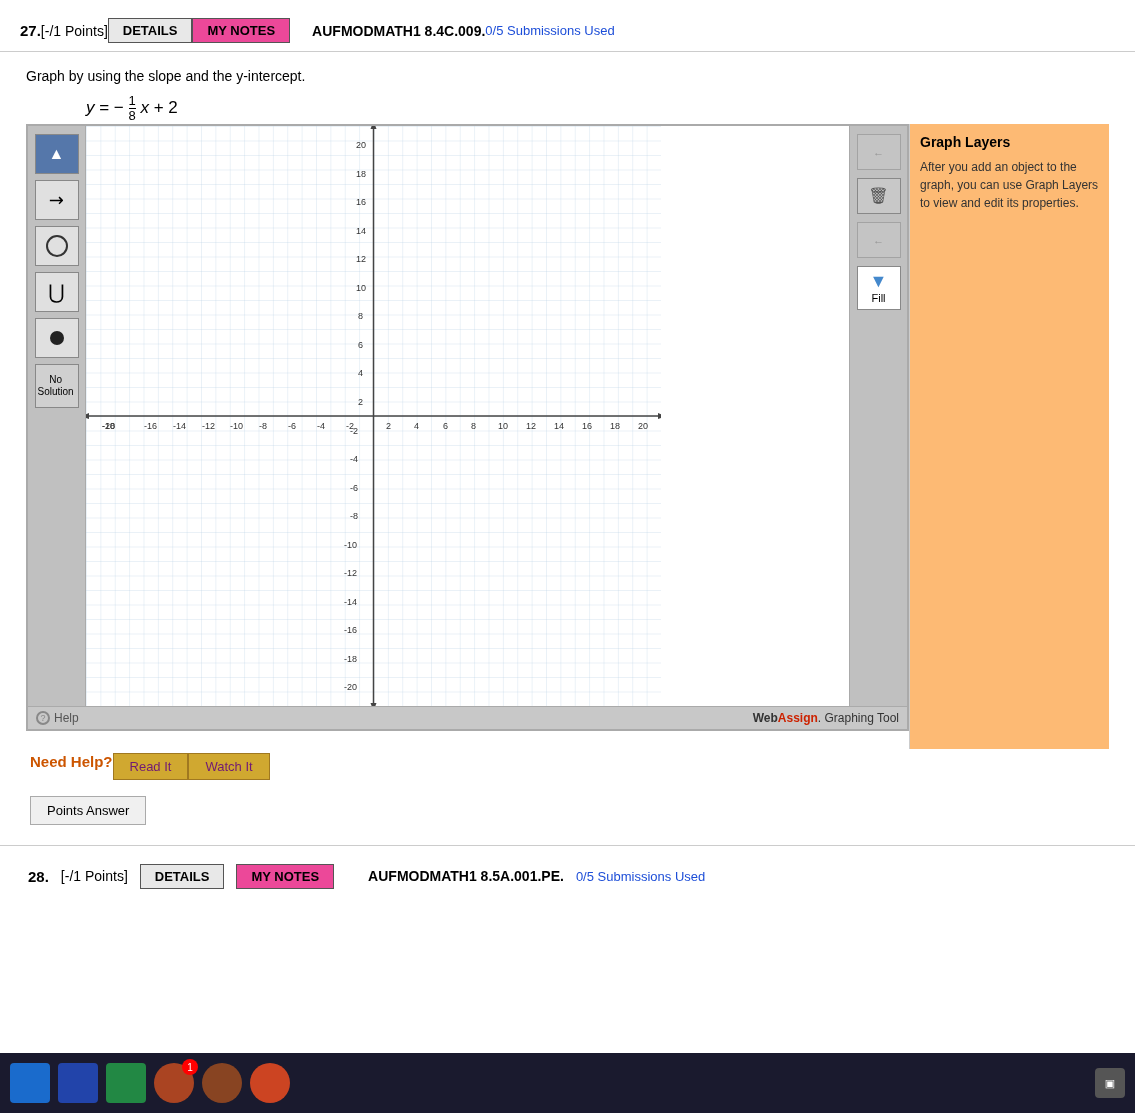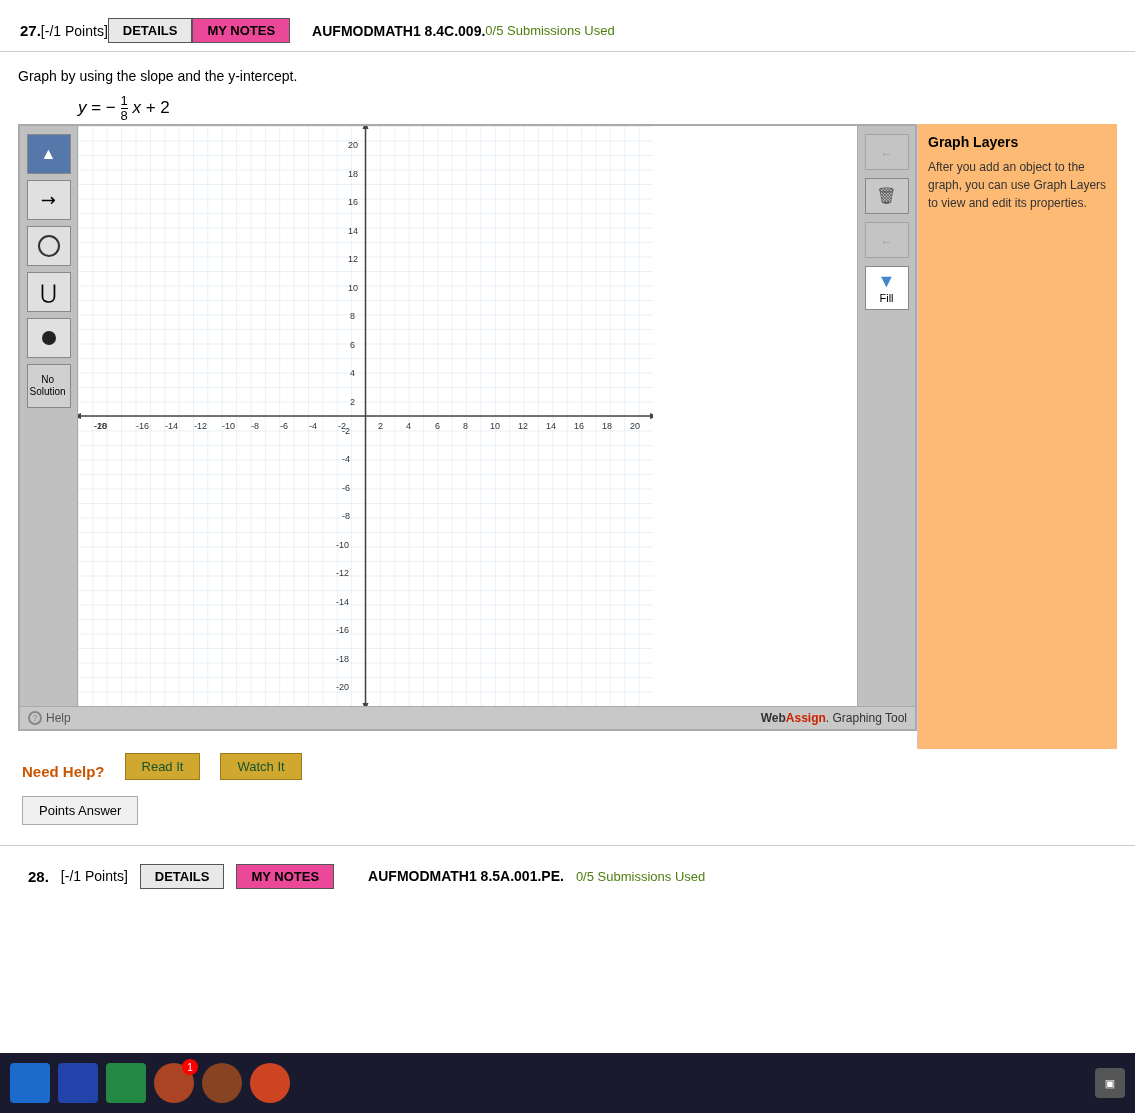--- a/index.html
+++ b/index.html
@@ -38,26 +38,26 @@
     .tab-btn.active {
       background: #e8e8e8;
     }
     .assignment-code {
       font-weight: bold;
       margin-left: 22px;
       font-size: 14px;
     }
     .submissions-used {
       font-size: 13px;
-      color: #4d7c0f;
+      color: #1d4ed8;
     }
 
     
     .question-body {
-      padding: 0 18px;
+      padding: 0 26px;
     }
     .question-instruction {
       margin-bottom: 10px;
       font-size: 14px;
     }
     .equation {
       font-size: 17px;
       margin-bottom: 0;
       margin-left: 60px;
     }
@@ -207,37 +207,37 @@
       gap: 4px;
     }
     .webassign-credit {
       font-size: 12px;
       color: #333;
     }
 
     
     .need-help-row {
       display: flex;
-      align-items: flex-end;
-      gap: 20px;
+      align-items: flex-start;
+      gap: 0;
       margin-bottom: 16px;
       padding: 0 4px;
     }
     .need-help-label {
       color: #cc5500;
       font-weight: bold;
       font-size: 15px;
     }
     .help-action-btn {
       background: #d0a830;
       border: 1px solid #a07820;
       padding: 5px 16px;
       font-size: 13px;
       cursor: pointer;
-      color: #14532d;
+      color: #701a75;
     }
 
     
     .submit-row {
       margin-bottom: 20px;
       padding: 0 4px;
     }
     .submit-btn {
       border: 1px solid #aaa;
       background: #f0f0f0;

